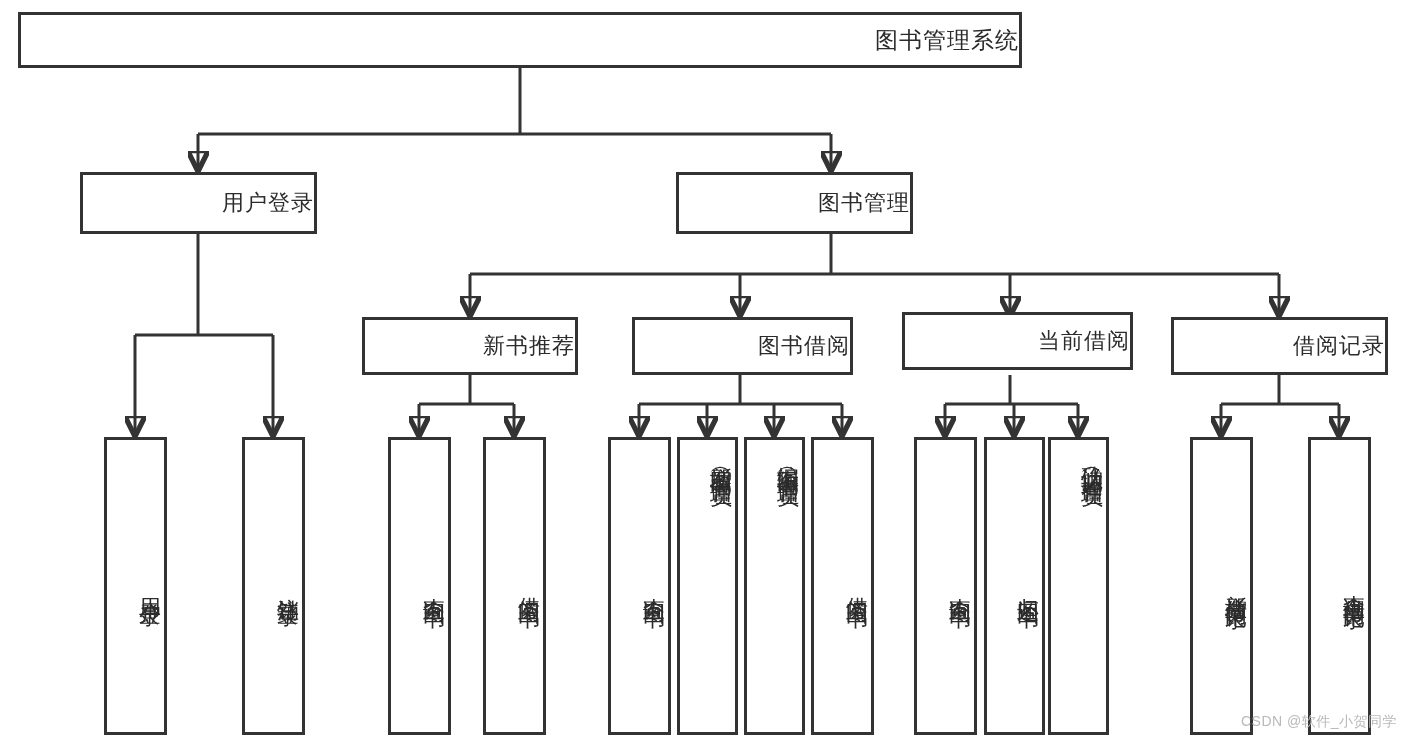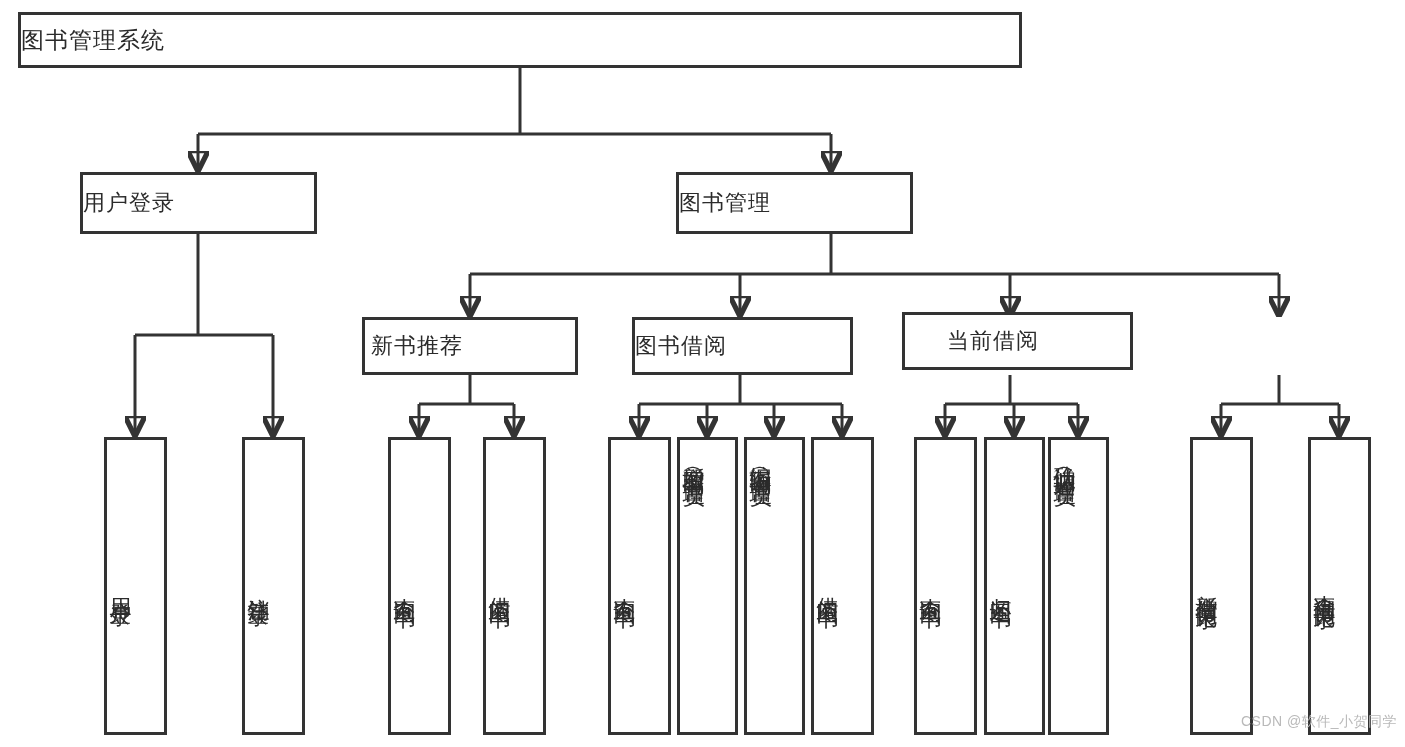--- a/index.html
+++ b/index.html
@@ -15,21 +15,21 @@
     font-family: "Liberation Sans", "DejaVu Sans", sans-serif;
     overflow: hidden;
   }
   .node {
     position: absolute;
     box-sizing: border-box;
     border: 3px solid #333333;
     background: #ffffff;
     display: flex;
     align-items: center;
-    justify-content: flex-start;
+    justify-content: flex-end;
     color: #2b2b2b;
   }
   .node .label {
     font-size: 22px;
     line-height: 1.25;
     letter-spacing: 1px;
     white-space: nowrap;
     color: #2b2b2b;
   }
   .node.leaf .label {
@@ -130,20 +130,23 @@
 
   <div class="node" style="left:362px; top:317px; width:216px; height:58px;padding-left:6px;">
     <span class="label">新书推荐</span>
   </div>
   <div class="node" style="left:632px; top:317px; width:221px; height:58px;">
     <span class="label">图书借阅</span>
   </div>
   <div class="node" style="left:902px; top:312px; width:231px; height:58px;padding-left:42px;">
     <span class="label">当前借阅</span>
   </div>
+  <div class="node" style="left:1171px; top:317px; width:217px; height:58px;">
+    <span class="label">借阅记录</span>
+  </div>
 
   <div class="node leaf" style="left:104px; top:437px; width:63px; height:298px;">
     <span class="label">用户登录</span>
   </div>
   <div class="node leaf" style="left:242px; top:437px; width:63px; height:298px;">
     <span class="label">注销登录</span>
   </div>
 
   <div class="node leaf" style="left:388px; top:437px; width:63px; height:298px;">
     <span class="label">查询图书</span>

